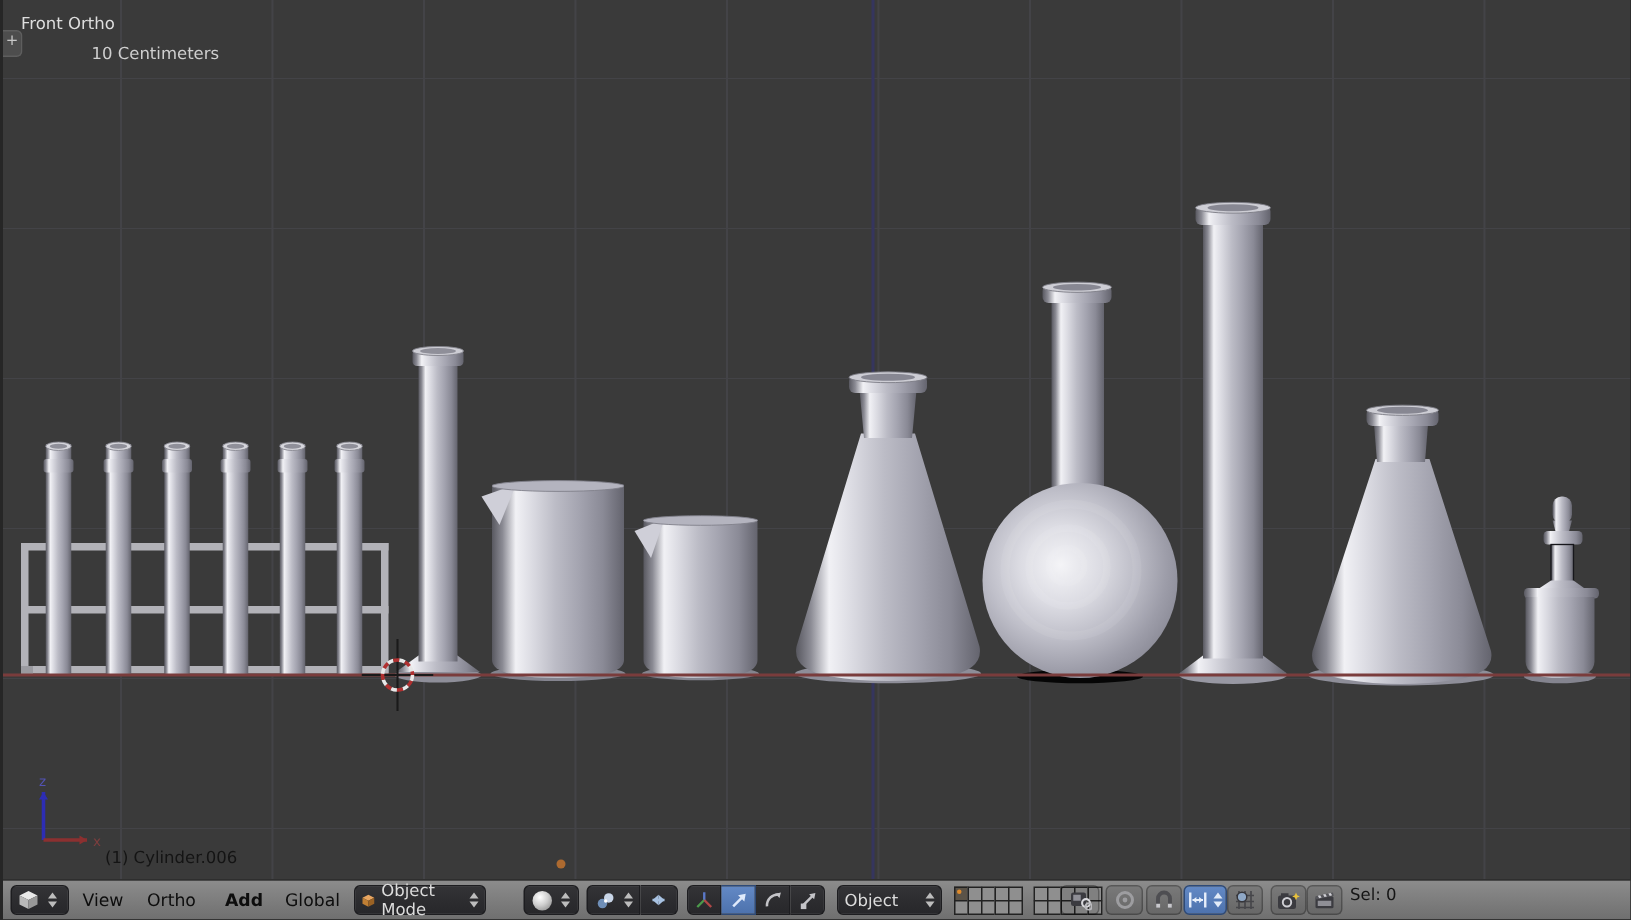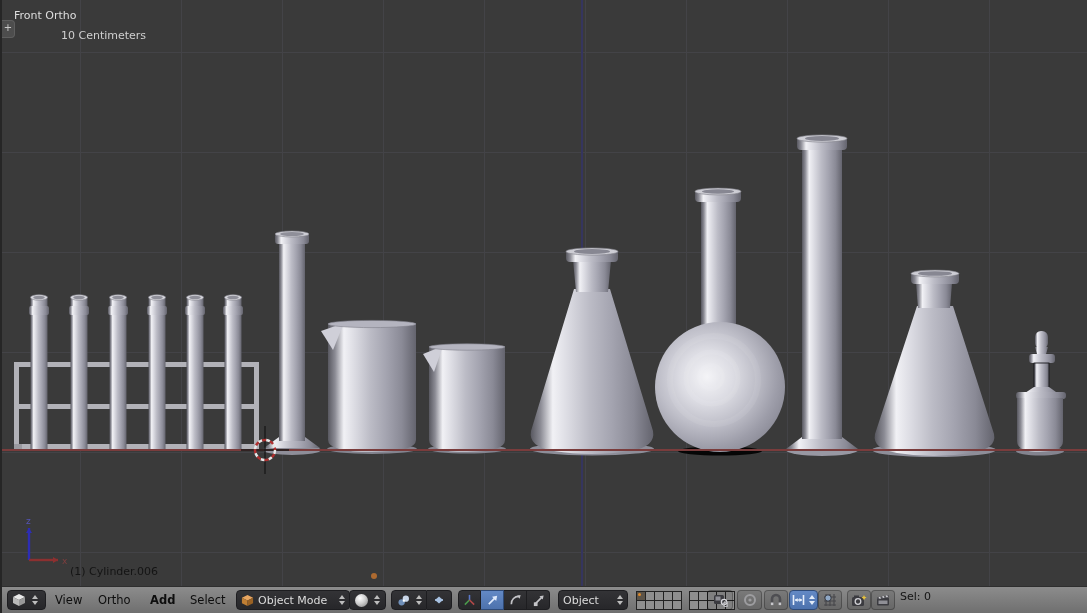--- a/index.html
+++ b/index.html
@@ -245,23 +245,23 @@
       </svg>
       <div class="arrows">
           <div class="up"></div>
           <div class="dn"></div>
         </div>
     </div>
 
     <div class="hitem menu" style="left:53px;">View</div>
     <div class="hitem menu" style="left:96px;">Ortho</div>
     <div class="hitem menu" style="left:148px;font-weight:bold;">Add</div>
-    <div class="hitem menu" style="left:188px;">Select</div>
-
-    <div class="hitem dark-btn" style="left:234px;width:114px;">
+    <div class="hitem menu" style="left:188px;">Global</div>
+
+    <div class="hitem dark-btn" style="left:234px;width:88px;">
       <svg width="13" height="13" viewBox="0 0 14 14">
         <polygon points="7,1 13,4 7,7 1,4" fill="#e8a661"></polygon>
         <polygon points="1,4 7,7 7,13 1,10" fill="#c07f34"></polygon>
         <polygon points="13,4 7,7 7,13 13,10" fill="#9a6224"></polygon>
       </svg>
       <span>Object Mode</span>
       <div class="grow"></div>
       <div class="arrows">
           <div class="up"></div>
           <div class="dn"></div>

